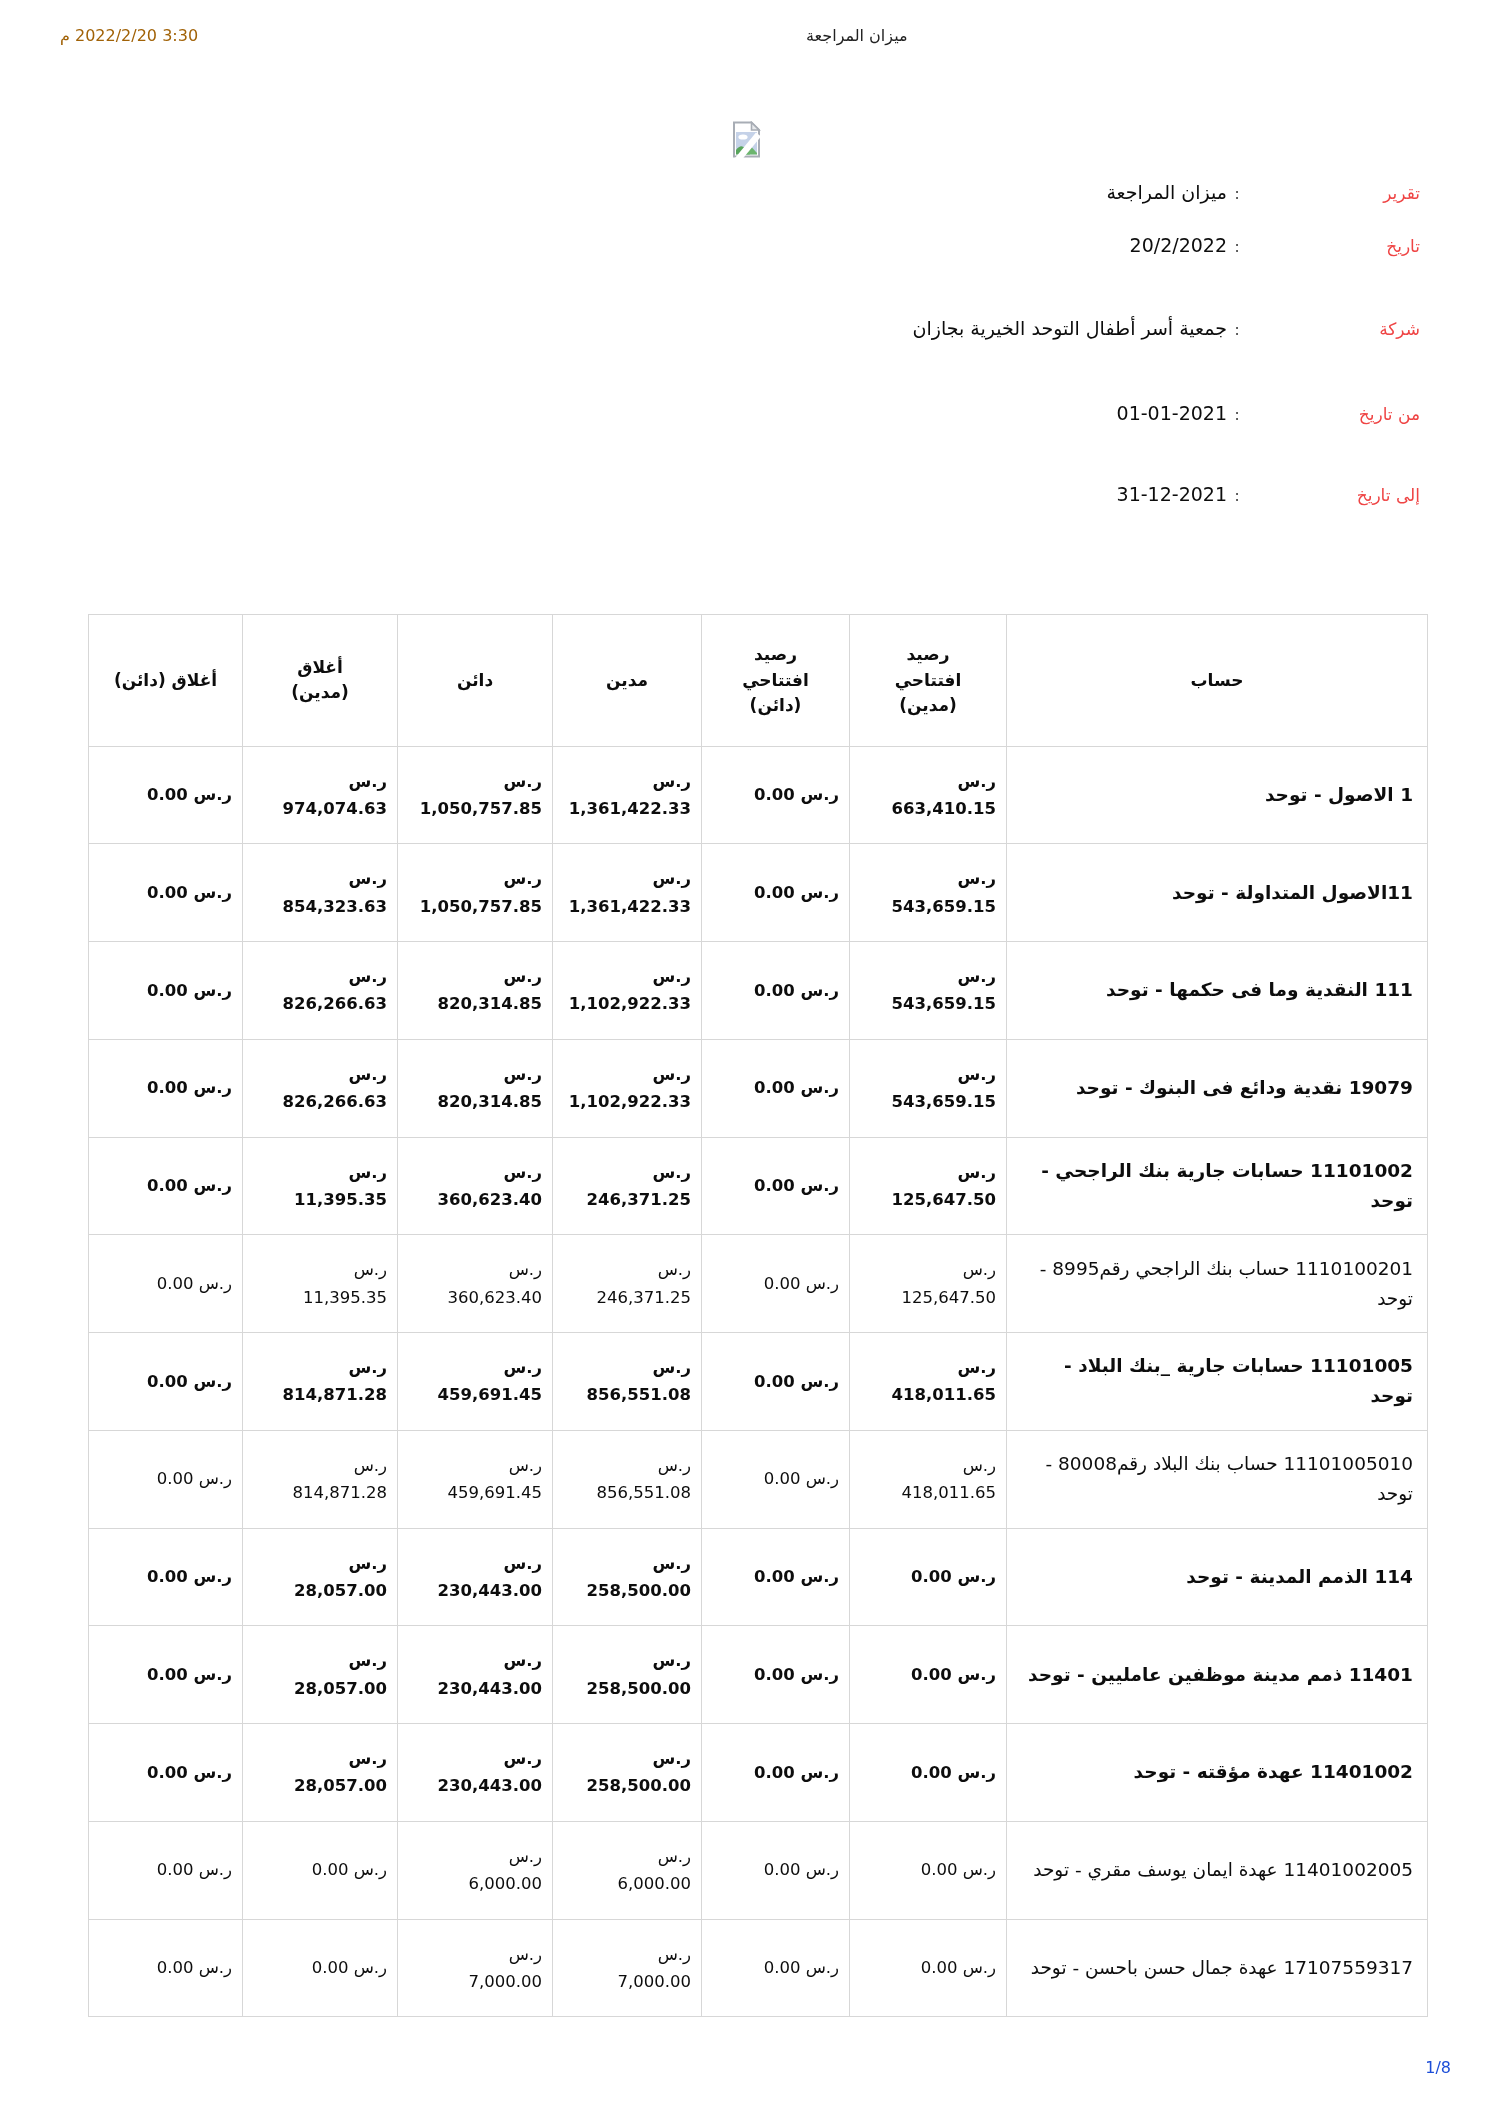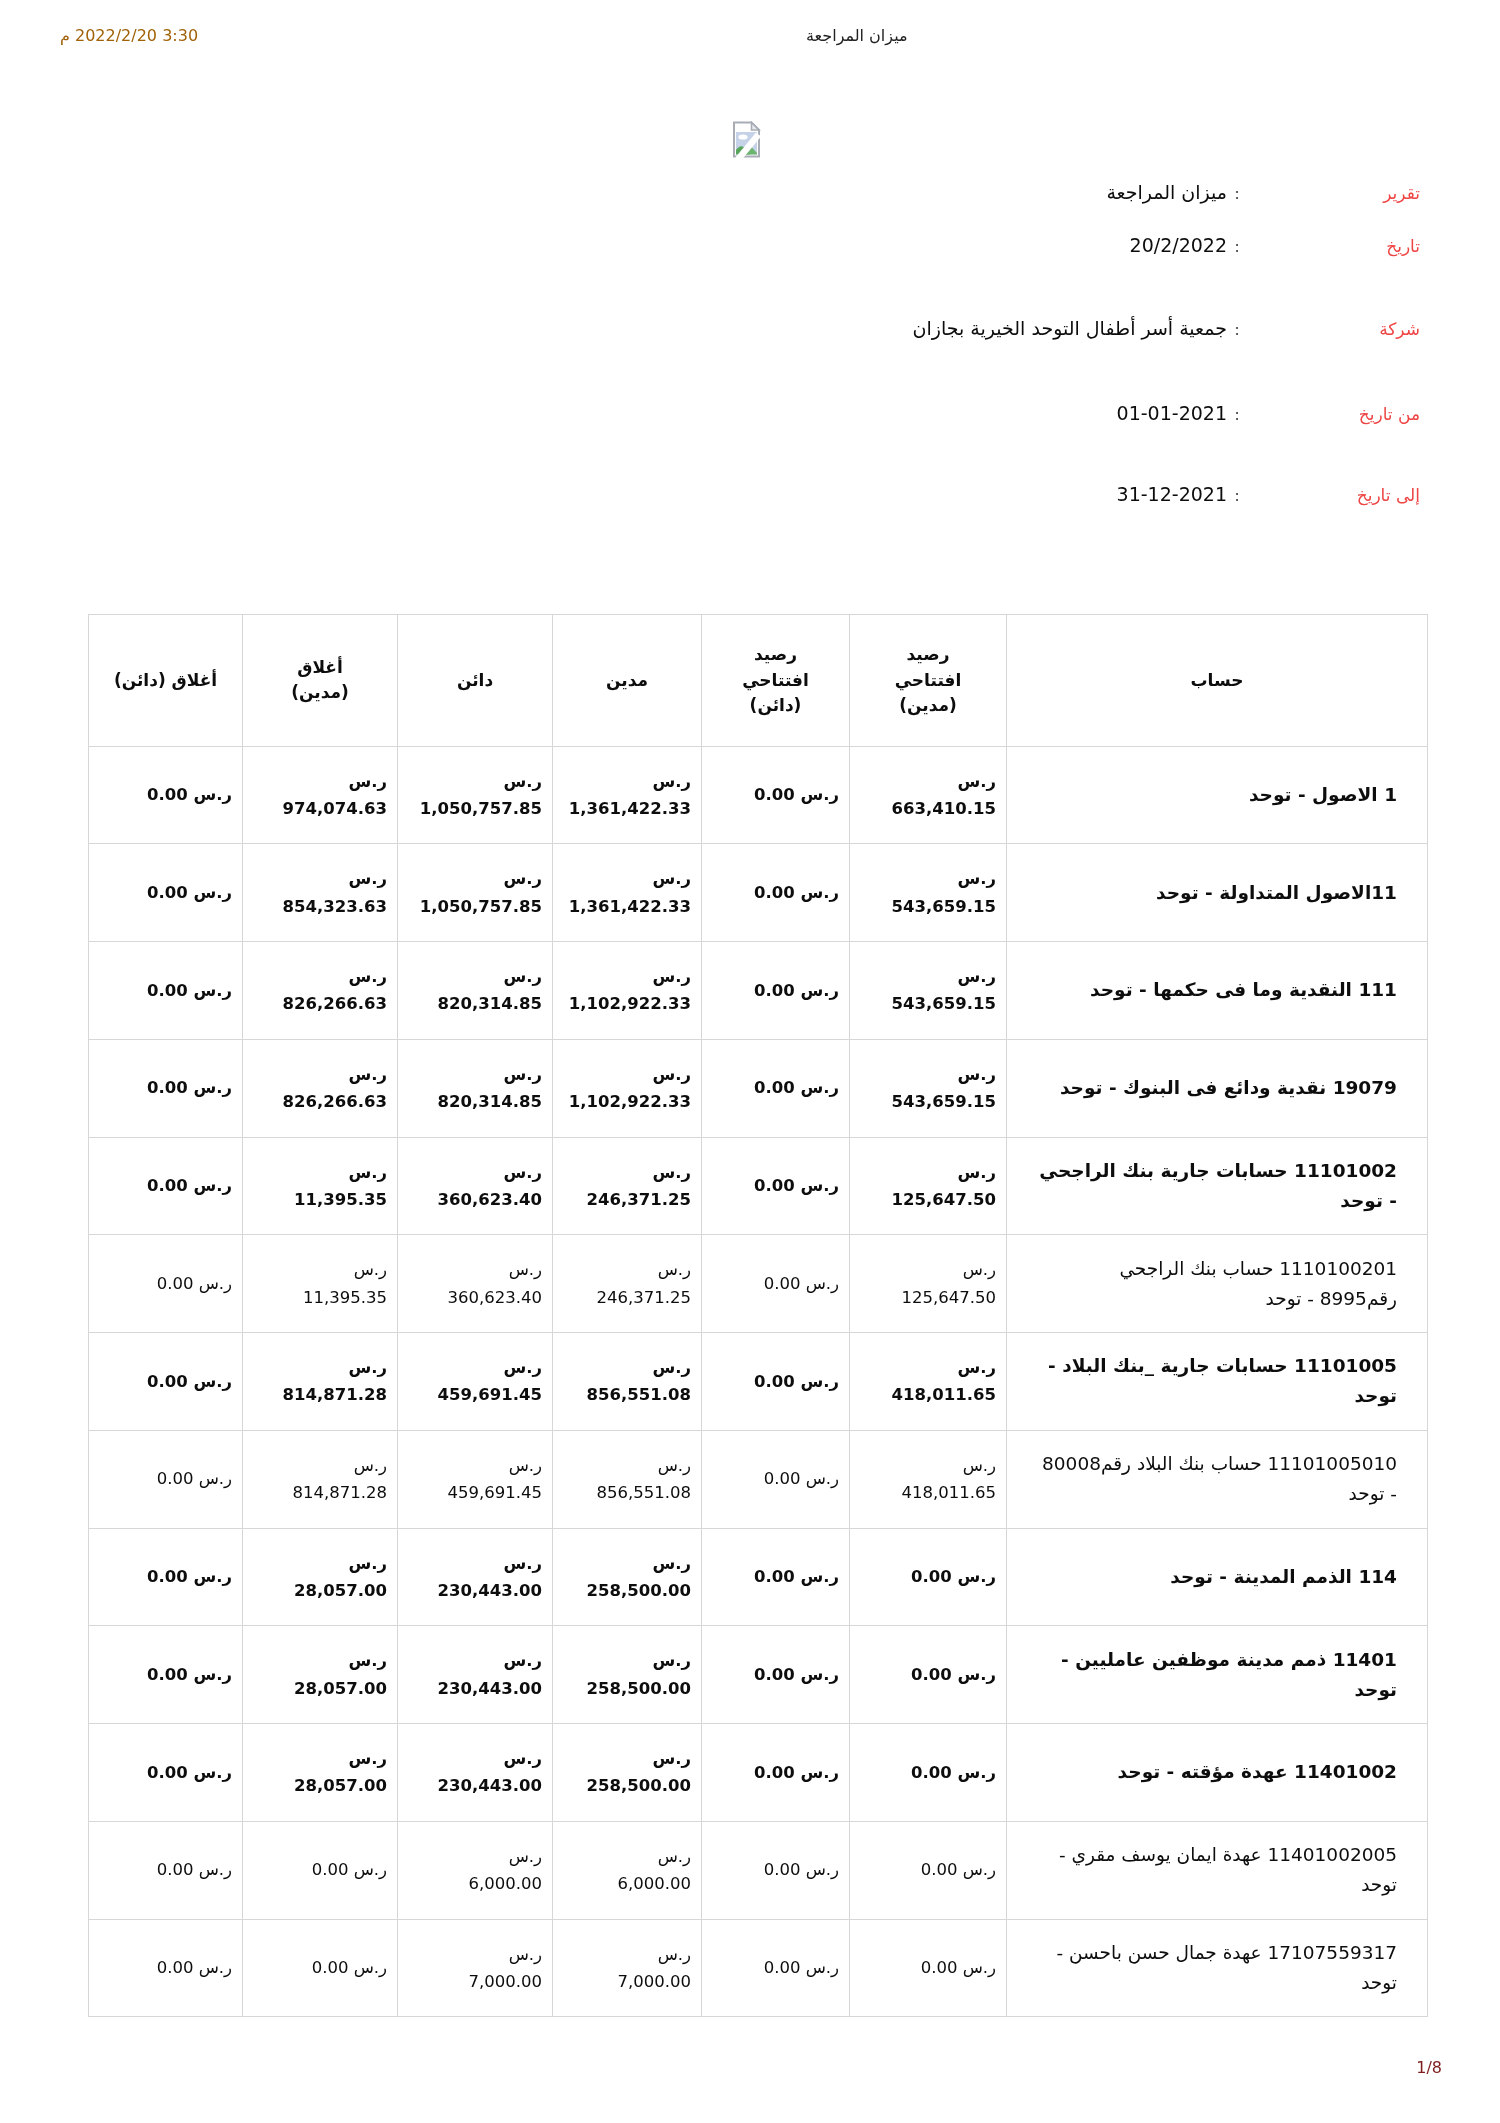--- a/index.html
+++ b/index.html
@@ -40,26 +40,26 @@
   table.tb th, table.tb td{border:1px solid #d7d7d7;vertical-align:middle;}
   table.tb th{
     font-size:17px;font-weight:700;text-align:center;
     padding:27px 6px;line-height:1.5;white-space:pre-line;color:#0d0d0d;
   }
   td.cell-num{
     text-align:right;padding:21px 10px;line-height:1.66;font-size:16.5px;
     white-space:pre-line;font-weight:400;color:#0d0d0d;
   }
   td.cell-acc{
-    text-align:right;padding:10px 30px;line-height:1.62;font-size:18.5px;
+    text-align:right;padding:10px 14px;line-height:1.62;font-size:18.5px;
     font-weight:400;color:#0d0d0d;
   }
   tr.row-bold td{font-weight:700;}
   .page-num{
-    position:absolute;top:2058px;right:58px;font-size:16px;color:#7f1d1d;
+    position:absolute;top:2058px;right:49px;font-size:16px;color:#1d4ed8;
   }
 </style>
 </head>
 <body>
 
 <div class="print-time">3:30 2022/2/20 م</div>
 <div class="print-title">ميزان المراجعة</div>
 
 <div class="broken-image">
   <svg width="31" height="37" viewBox="0 0 31 37" xmlns="http://www.w3.org/2000/svg">

